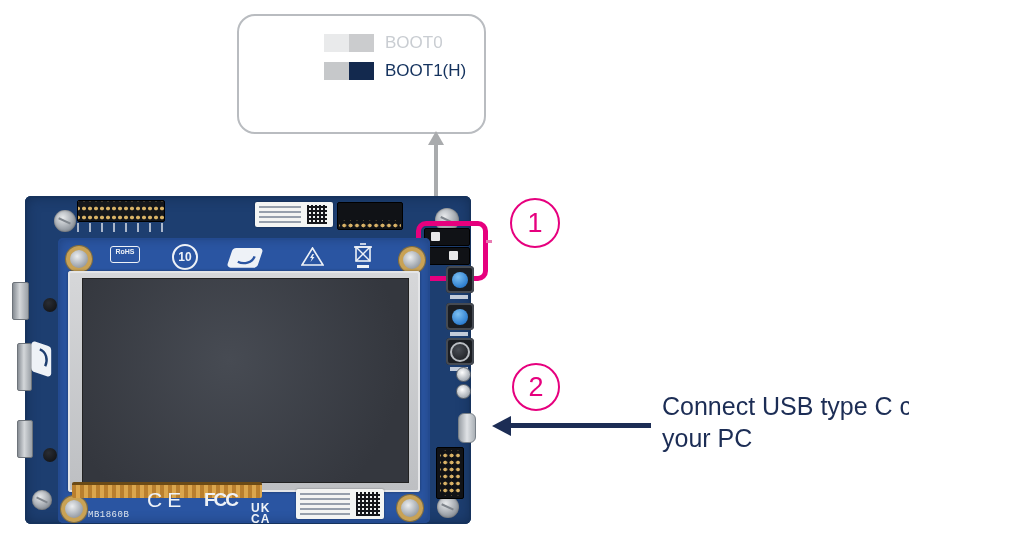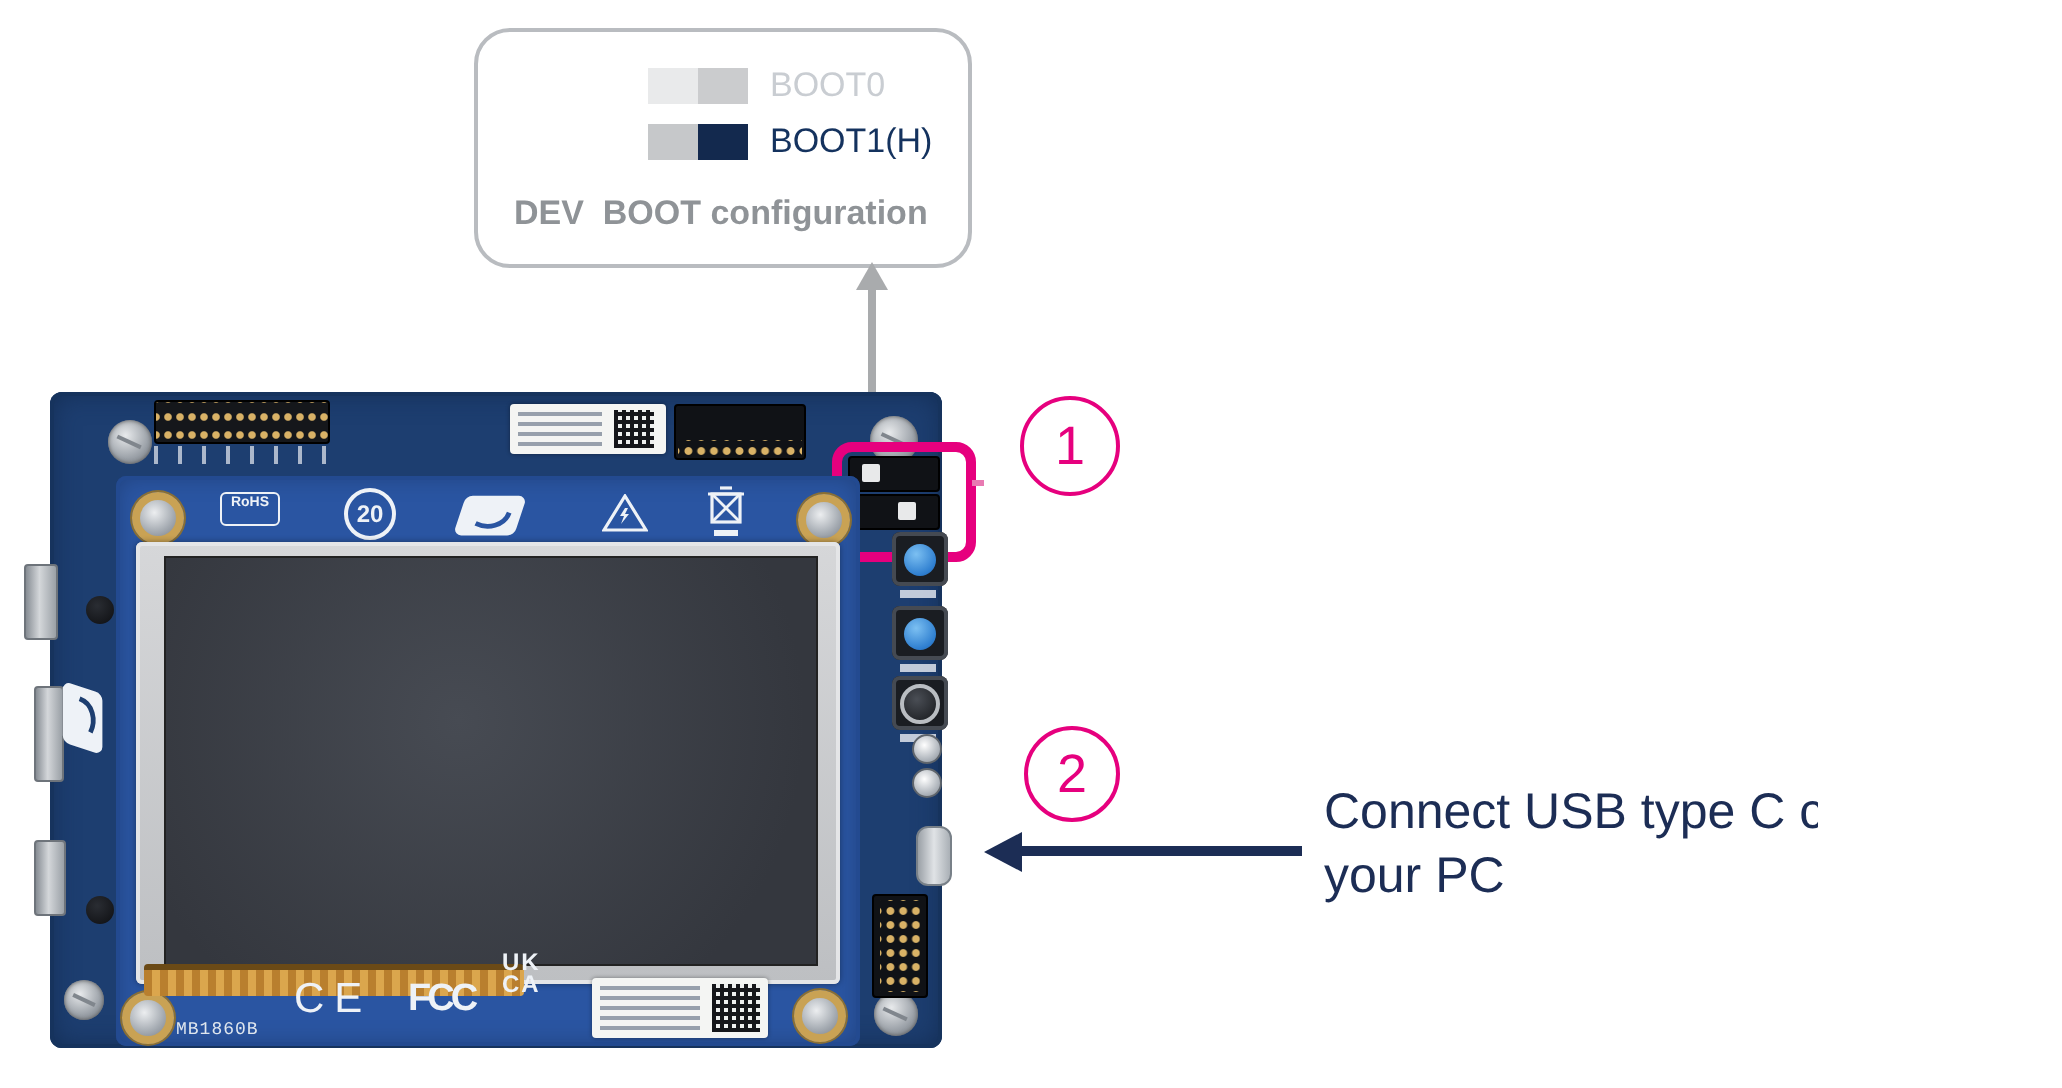--- a/index.html
+++ b/index.html
@@ -107,21 +107,20 @@
       <div class="sw-half" style="background:#cbccce;"></div>
     </div>
     <div class="sw-label lbl-muted" style="left:146px;top:18px;">BOOT0</div>
 
     <div class="sw-graphic" style="left:85px;top:46px;">
       <div class="sw-half" style="background:#c6c8ca;"></div>
       <div class="sw-half" style="background:#13294e;"></div>
     </div>
     <div class="sw-label lbl-active" style="left:146px;top:46px;">BOOT1(H)</div>
 
-    <div class="callout-caption">DEV  BOOT configuration</div>
   </div>
 
   <div class="abs gray-head"></div>
   <div class="abs gray-line"></div>
 
   <div class="abs main-board">
 
     <div class="screw" style="left:29px;top:14px;width:22px;height:22px;"></div>
     <div class="screw" style="left:410px;top:12px;width:24px;height:24px;"></div>
     <div class="screw" style="left:7px;top:294px;width:20px;height:20px;"></div>
@@ -183,21 +182,21 @@
     </div>
   </div>
 
   <div class="abs lcd-board">
     <div class="gold-screw" style="left:8px;top:8px;width:18px;height:18px;"></div>
     <div class="gold-screw" style="left:341px;top:9px;width:18px;height:18px;"></div>
     <div class="gold-screw" style="left:3px;top:258px;width:18px;height:18px;"></div>
     <div class="gold-screw" style="left:339px;top:257px;width:18px;height:18px;"></div>
 
     <div class="abs rohs" style="left:52px;top:8px;width:28px;height:14px;">RoHS</div>
-    <div class="abs c10" style="left:114px;top:6px;width:22px;height:22px;line-height:22px;">20</div>
+    <div class="abs c10" style="left:114px;top:6px;width:22px;height:22px;line-height:22px;">10</div>
     <div class="abs" style="left:169px;top:8px;width:36px;height:23px;">
       <svg width="36" height="23" viewBox="0 0 60 36">
         <path d="M16 2 h38 a5 5 0 0 1 5 6 l-7 21 a8 8 0 0 1 -8 6 H6 a5 5 0 0 1 -5 -6 L8 8 a8 8 0 0 1 8 -6 z" fill="#eef2f7"></path>
         <path d="M18 25 c10 5 24 2 28 -9" stroke="#2a55a2" stroke-width="4" fill="none"></path>
       </svg>
     </div>
     <div class="abs" style="left:243px;top:9px;width:23px;height:19px;">
       <svg width="23" height="19" viewBox="0 0 23 19">
         <path d="M11.5 1 L22 18 H1 Z" fill="none" stroke="#eef2f7" stroke-width="1.6"></path>
         <path d="M11.5 7 l-2.5 4 h2 l-1.5 4 4 -5 h-2 l1.5 -3 z" fill="#eef2f7"></path>
@@ -216,21 +215,21 @@
 
     <div class="abs bezel" style="left:10px;top:33px;width:352px;height:221px;">
       <div class="screen" style="left:14px;top:7px;width:325px;height:203px;"></div>
     </div>
 
     <div class="abs flex-cable" style="left:14px;top:244px;width:190px;height:13px;"></div>
 
     <div class="abs mb-text" style="left:30px;top:272px;">MB1860B</div>
     <div class="abs ce-text" style="left:89px;top:250px;">CE</div>
     <div class="abs fcc-text" style="left:146px;top:251px;">FCC</div>
-    <div class="abs ukca" style="left:193px;top:238px;">
+    <div class="abs ukca" style="left:193px;top:265px;">
       <div>UK</div>
       <div>CA</div>
     </div>
     <div class="abs sticker" style="left:238px;top:251px;width:88px;height:30px;">
       <div class="abs sticker-lines" style="left:4px;top:4px;width:50px;height:22px;"></div>
       <div class="abs qr" style="left:60px;top:3px;width:24px;height:24px;"></div>
     </div>
   </div>
 
   <div class="abs pink-tick" style="left:486px;top:240px;width:6px;height:3px;"></div>

